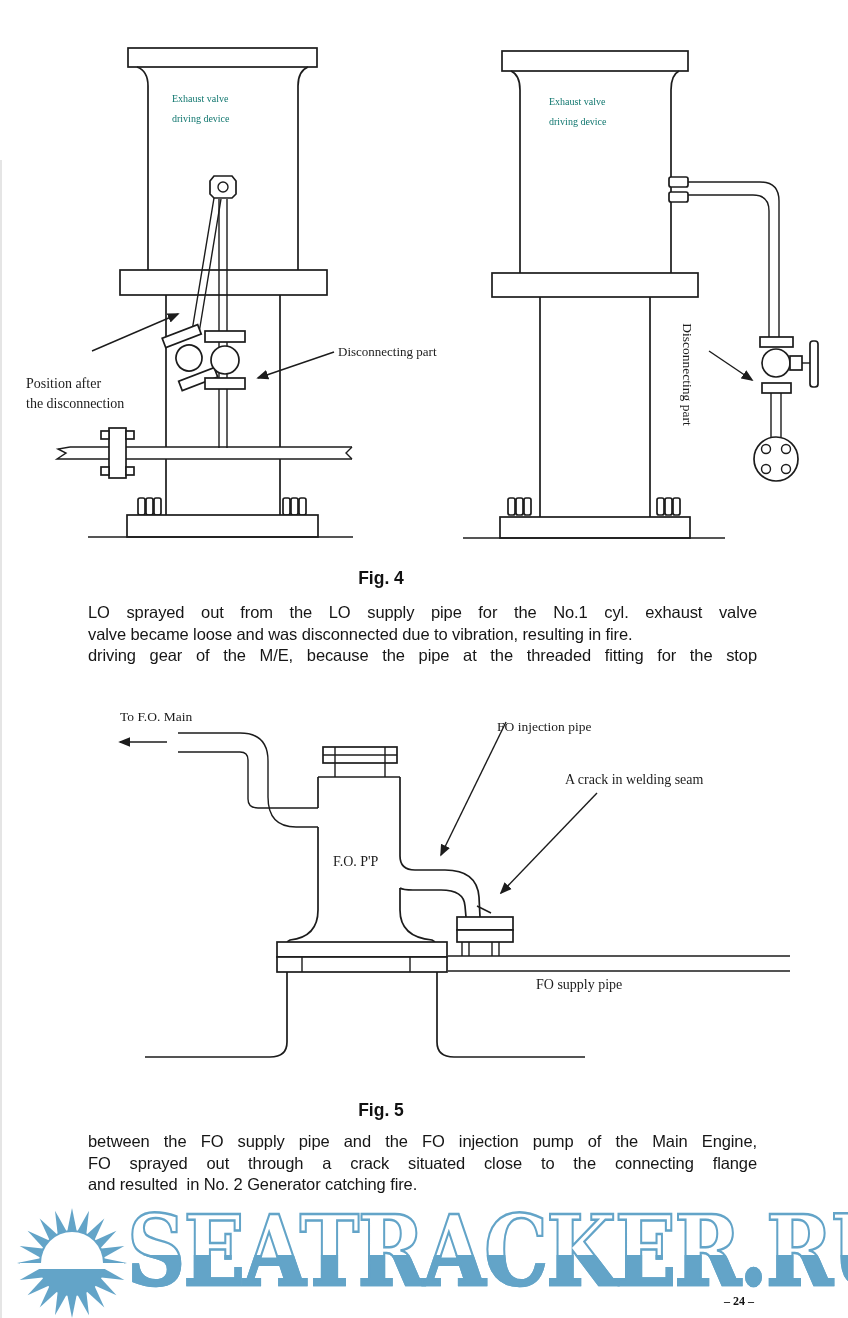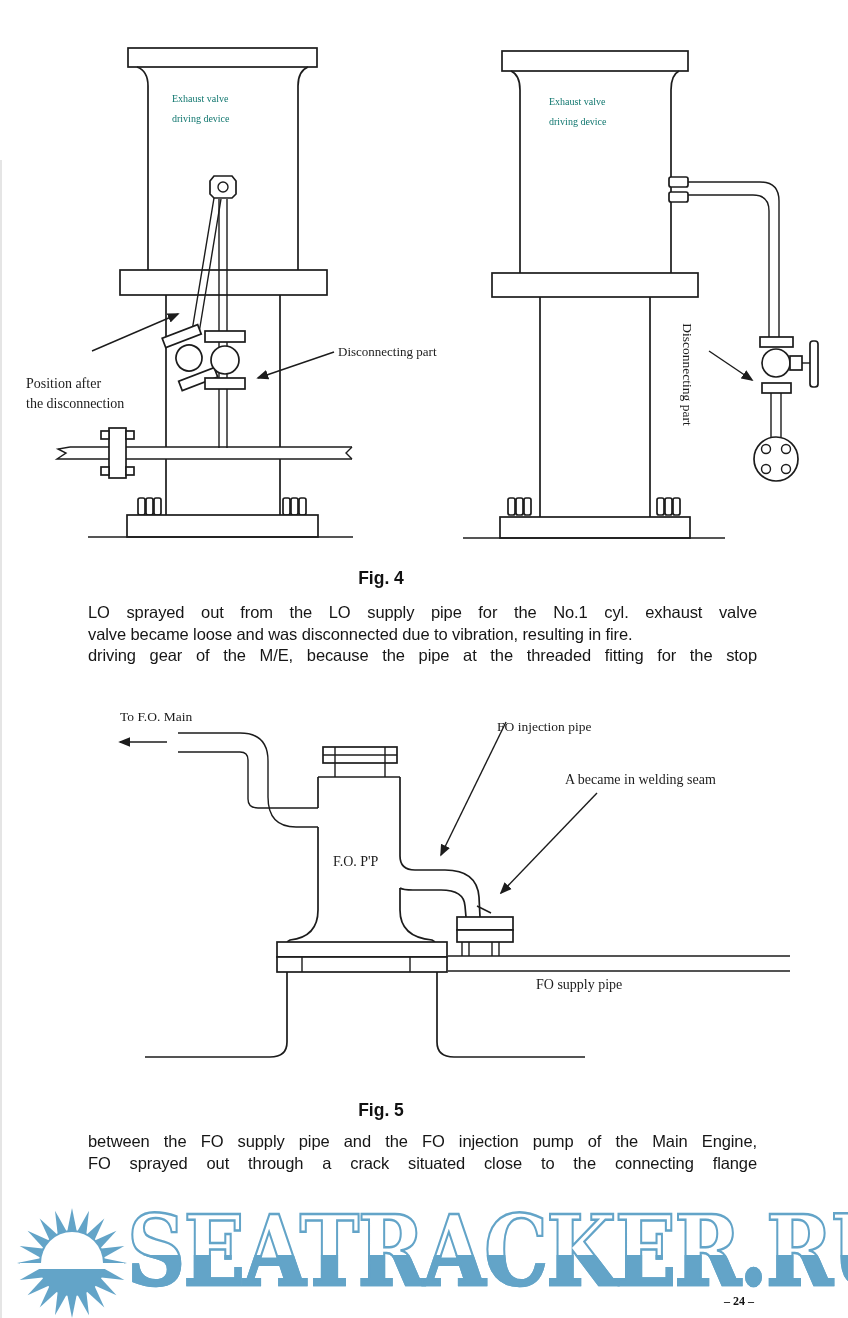--- a/index.html
+++ b/index.html
@@ -209,31 +209,32 @@
 <div class="abs caption" style="left:88px;top:602px;">
   <div class="cap-line just">LO sprayed out from the LO supply pipe for the No.1 cyl. exhaust valve</div>
   <div class="cap-line">valve became loose and was disconnected due to vibration, resulting in fire.</div>
   <div class="cap-line just">driving gear of the M/E, because the pipe at the threaded fitting for the stop</div>
 </div>
 
 <div class="abs lbl" style="left:120px;top:708px;">To F.O. Main</div>
 
 <div class="abs lbl" style="left:497px;top:718px;">FO injection pipe</div>
 
-<div class="abs lbl" style="left:565px;top:771px;font-size:14px;">A became in welding seam</div>
+<div class="abs lbl" style="left:565px;top:771px;font-size:14px;">A crack in welding seam</div>
 
 <div class="abs lbl" style="left:333px;top:853px;font-size:14px;">F.O. P'P</div>
 
 <div class="abs lbl" style="left:536px;top:976px;font-size:14px;">FO supply pipe</div>
 
 <div class="abs figtitle" style="left:0;top:1100px;">Fig. 5</div>
 
 <div class="abs caption" style="left:88px;top:1131px;">
   <div class="cap-line just">between the FO supply pipe and the FO injection pump of the Main Engine,</div>
   <div class="cap-line just">FO sprayed out through a crack situated close to the connecting flange</div>
+  <div class="cap-line">and resulted  in No. 2 Generator catching fire.</div>
 </div>
 
 <svg class="abs" style="left:13px;top:1208px;" width="118" height="110" viewBox="-59 -55 118 110">
   <g fill="#63a4c8">
     <g>
       <path id="ray" d="M0,-55 L5.5,-28 L-5.5,-28 Z"></path>
       <use href="#ray" transform="rotate(18)"></use>
         <use href="#ray" transform="rotate(36)"></use>
       <use href="#ray" transform="rotate(54)"></use>
         <use href="#ray" transform="rotate(72)"></use>

